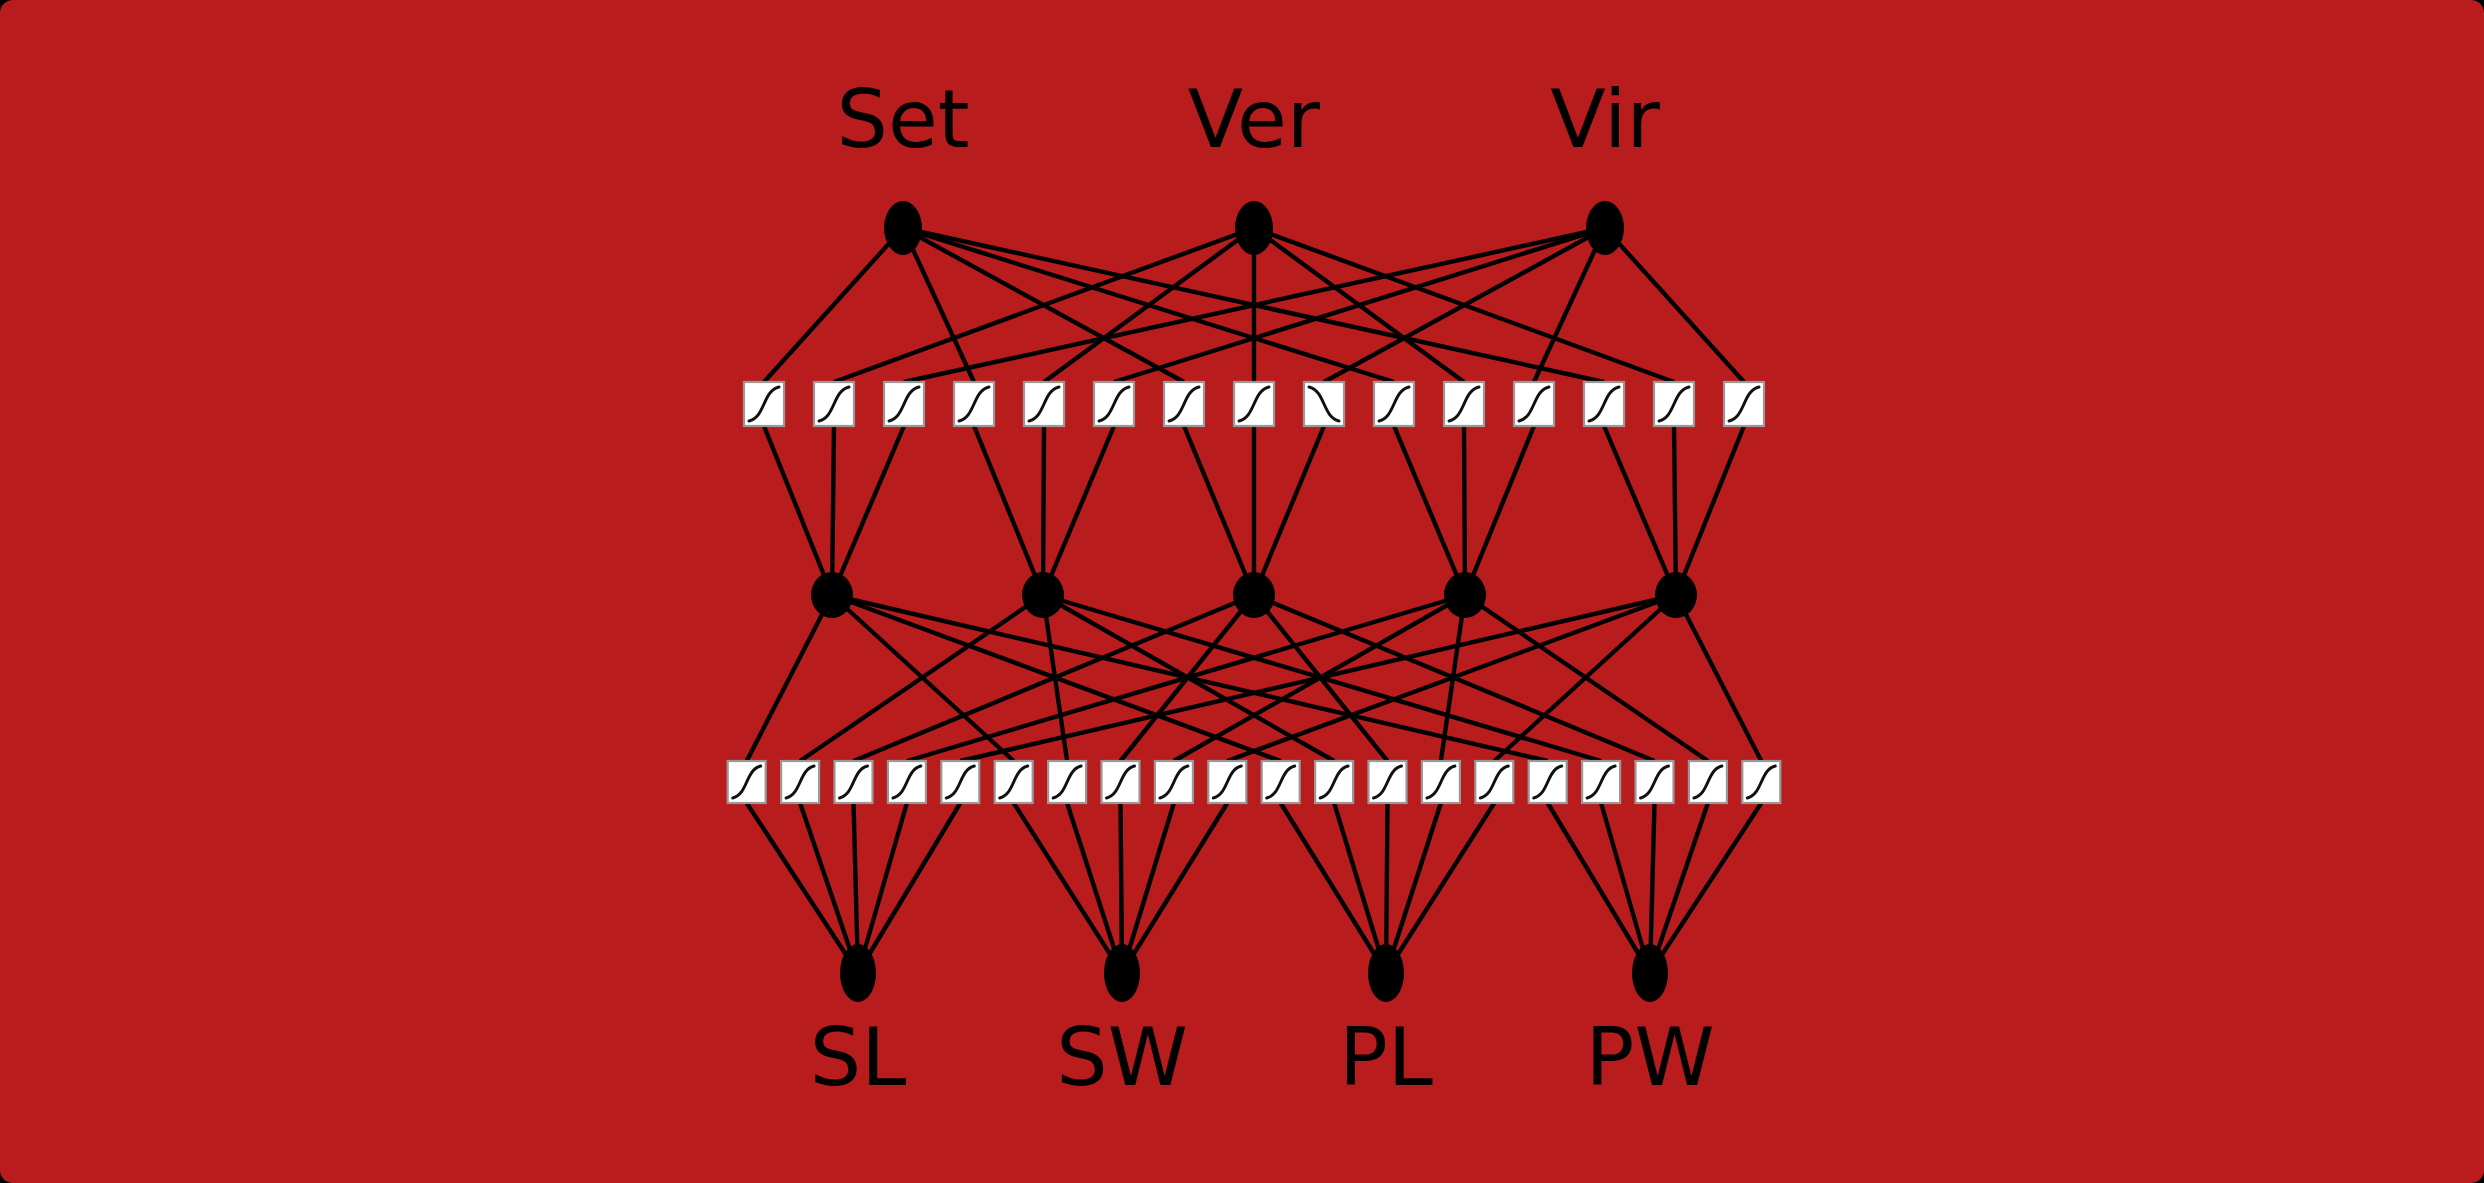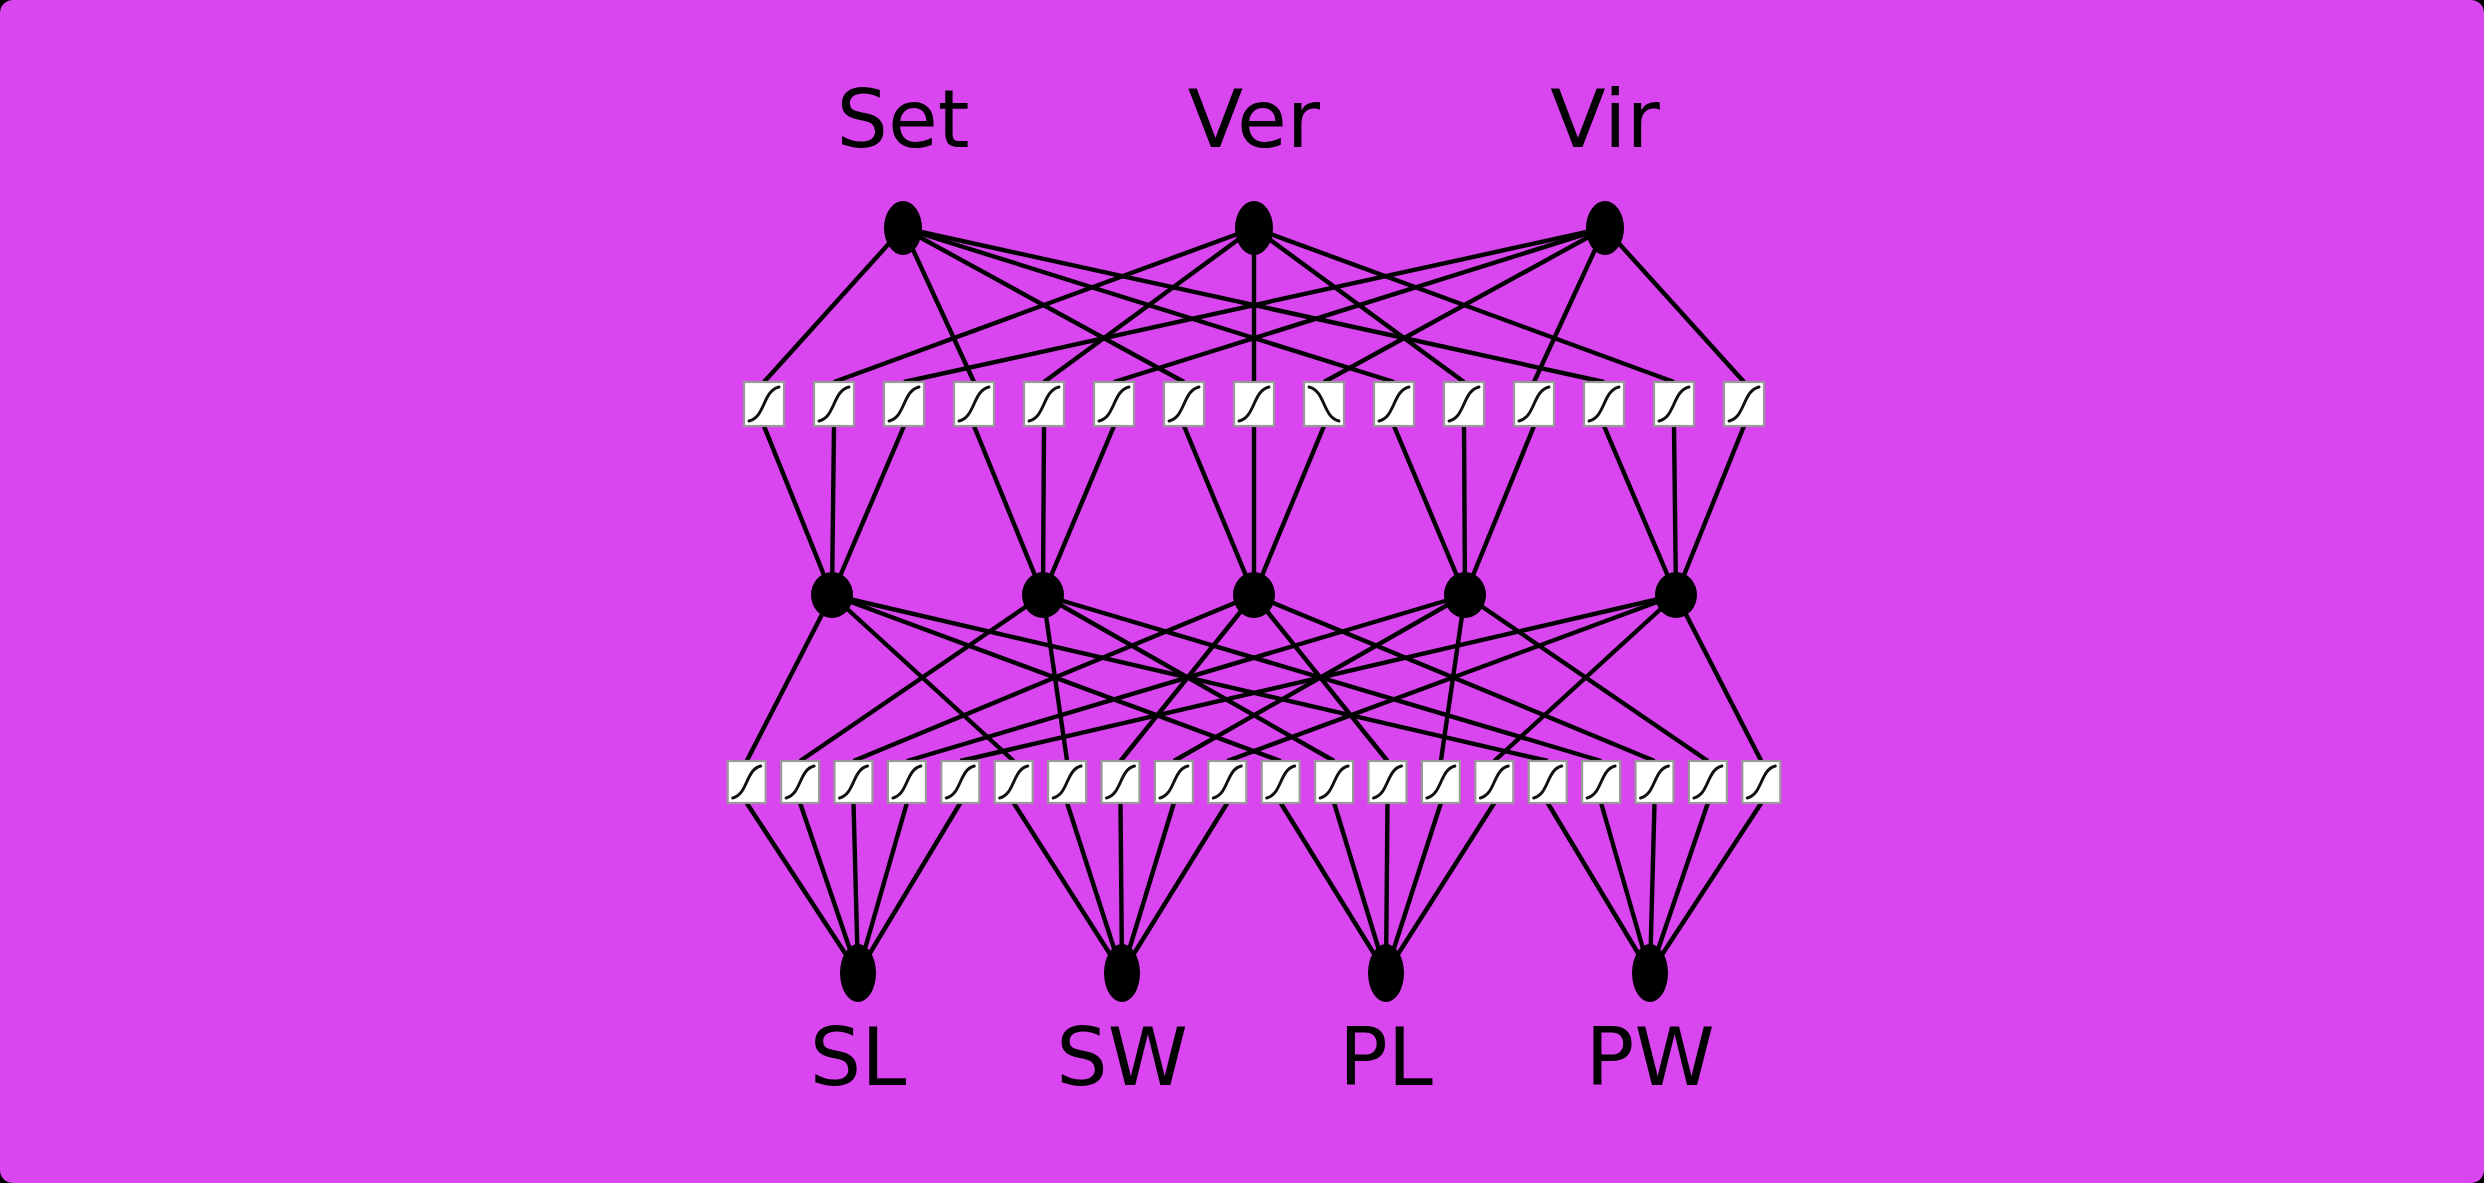--- a/index.html
+++ b/index.html
@@ -8,21 +8,21 @@
     background: #000000;
     width: 2484px;
     height: 1183px;
     overflow: hidden;
     font-family: "DejaVu Sans", sans-serif;
   }
   .screen {
     position: relative;
     width: 2484px;
     height: 1183px;
-    background: #d946ef;
+    background: #b91c1c;
     border-radius: 13px;
     overflow: hidden;
   }
   svg.diagram {
     position: absolute;
     left: 0;
     top: 0;
     width: 2484px;
     height: 1183px;
     display: block;

